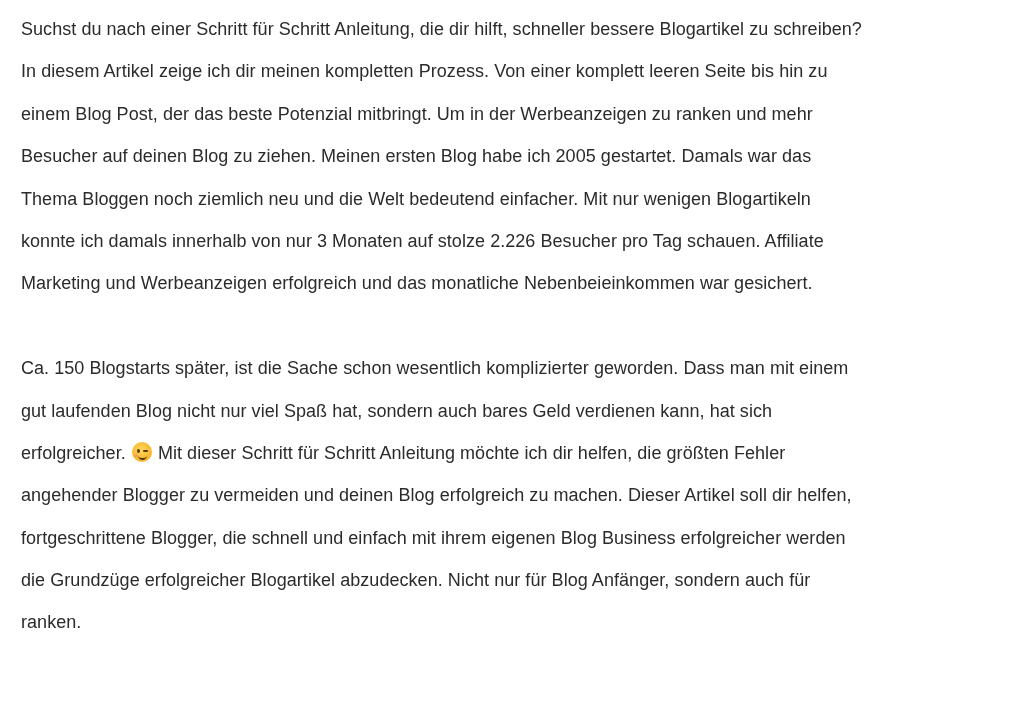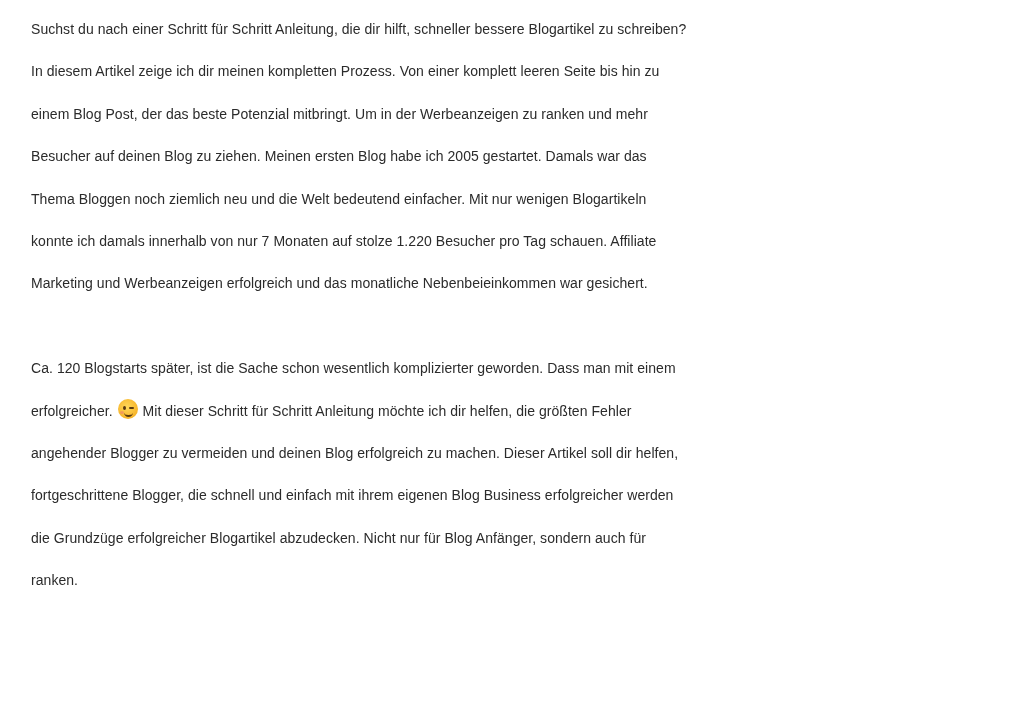--- a/index.html
+++ b/index.html
@@ -17,24 +17,23 @@
   .article {
     position: absolute;
     left: 21px;
     top: 8px;
     width: 1000px;
   }
   .line {
     display: block;
     height: 42.4px;
     line-height: 42.4px;
-    font-size: 14px;
+    font-size: 18px;
     white-space: nowrap;
     letter-spacing: 0.05px;
-    margin-left: 10px;
   }
   .para-gap {
     height: 42.4px;
   }
   .emoji {
     display: inline-block;
     width: 20px;
     height: 20px;
     border-radius: 50%;
     background: radial-gradient(circle at 45% 40%, #ffd85a 0%, #f6b42a 70%, #e49a1a 100%);
@@ -62,27 +61,28 @@
 </head>
 <body>
 
 <div class="article">
   <div class="paragraph">
     <span class="line">Suchst du nach einer Schritt für Schritt Anleitung, die dir hilft, schneller bessere Blogartikel zu schreiben?</span>
     <span class="line">In diesem Artikel zeige ich dir meinen kompletten Prozess. Von einer komplett leeren Seite bis hin zu</span>
     <span class="line">einem Blog Post, der das beste Potenzial mitbringt. Um in der Werbeanzeigen zu ranken und mehr</span>
     <span class="line">Besucher auf deinen Blog zu ziehen. Meinen ersten Blog habe ich 2005 gestartet. Damals war das</span>
     <span class="line">Thema Bloggen noch ziemlich neu und die Welt bedeutend einfacher. Mit nur wenigen Blogartikeln</span>
-    <span class="line">konnte ich damals innerhalb von nur 7 Monaten auf stolze 1.220 Besucher pro Tag schauen. Affiliate</span>
+    <span class="line">konnte ich damals innerhalb von nur 3 Monaten auf stolze 2.226 Besucher pro Tag schauen. Affiliate</span>
     <span class="line">Marketing und Werbeanzeigen erfolgreich und das monatliche Nebenbeieinkommen war gesichert.</span>
   </div>
 
   <div class="para-gap"></div>
 
   <div class="paragraph">
-    <span class="line">Ca. 120 Blogstarts später, ist die Sache schon wesentlich komplizierter geworden. Dass man mit einem</span>
+    <span class="line">Ca. 150 Blogstarts später, ist die Sache schon wesentlich komplizierter geworden. Dass man mit einem</span>
+    <span class="line">gut laufenden Blog nicht nur viel Spaß hat, sondern auch bares Geld verdienen kann, hat sich</span>
     <span class="line"><span>erfolgreicher.</span> <span class="emoji"><span class="cheek"></span><span class="eye-l"></span><span class="eye-r"></span><span class="mouth"></span></span> <span>Mit dieser Schritt für Schritt Anleitung möchte ich dir helfen, die größten Fehler</span></span>
     <span class="line">angehender Blogger zu vermeiden und deinen Blog erfolgreich zu machen. Dieser Artikel soll dir helfen,</span>
     <span class="line">fortgeschrittene Blogger, die schnell und einfach mit ihrem eigenen Blog Business erfolgreicher werden</span>
     <span class="line">die Grundzüge erfolgreicher Blogartikel abzudecken. Nicht nur für Blog Anfänger, sondern auch für</span>
     <span class="line">ranken.</span>
   </div>
 </div>
 
 </body></html>

